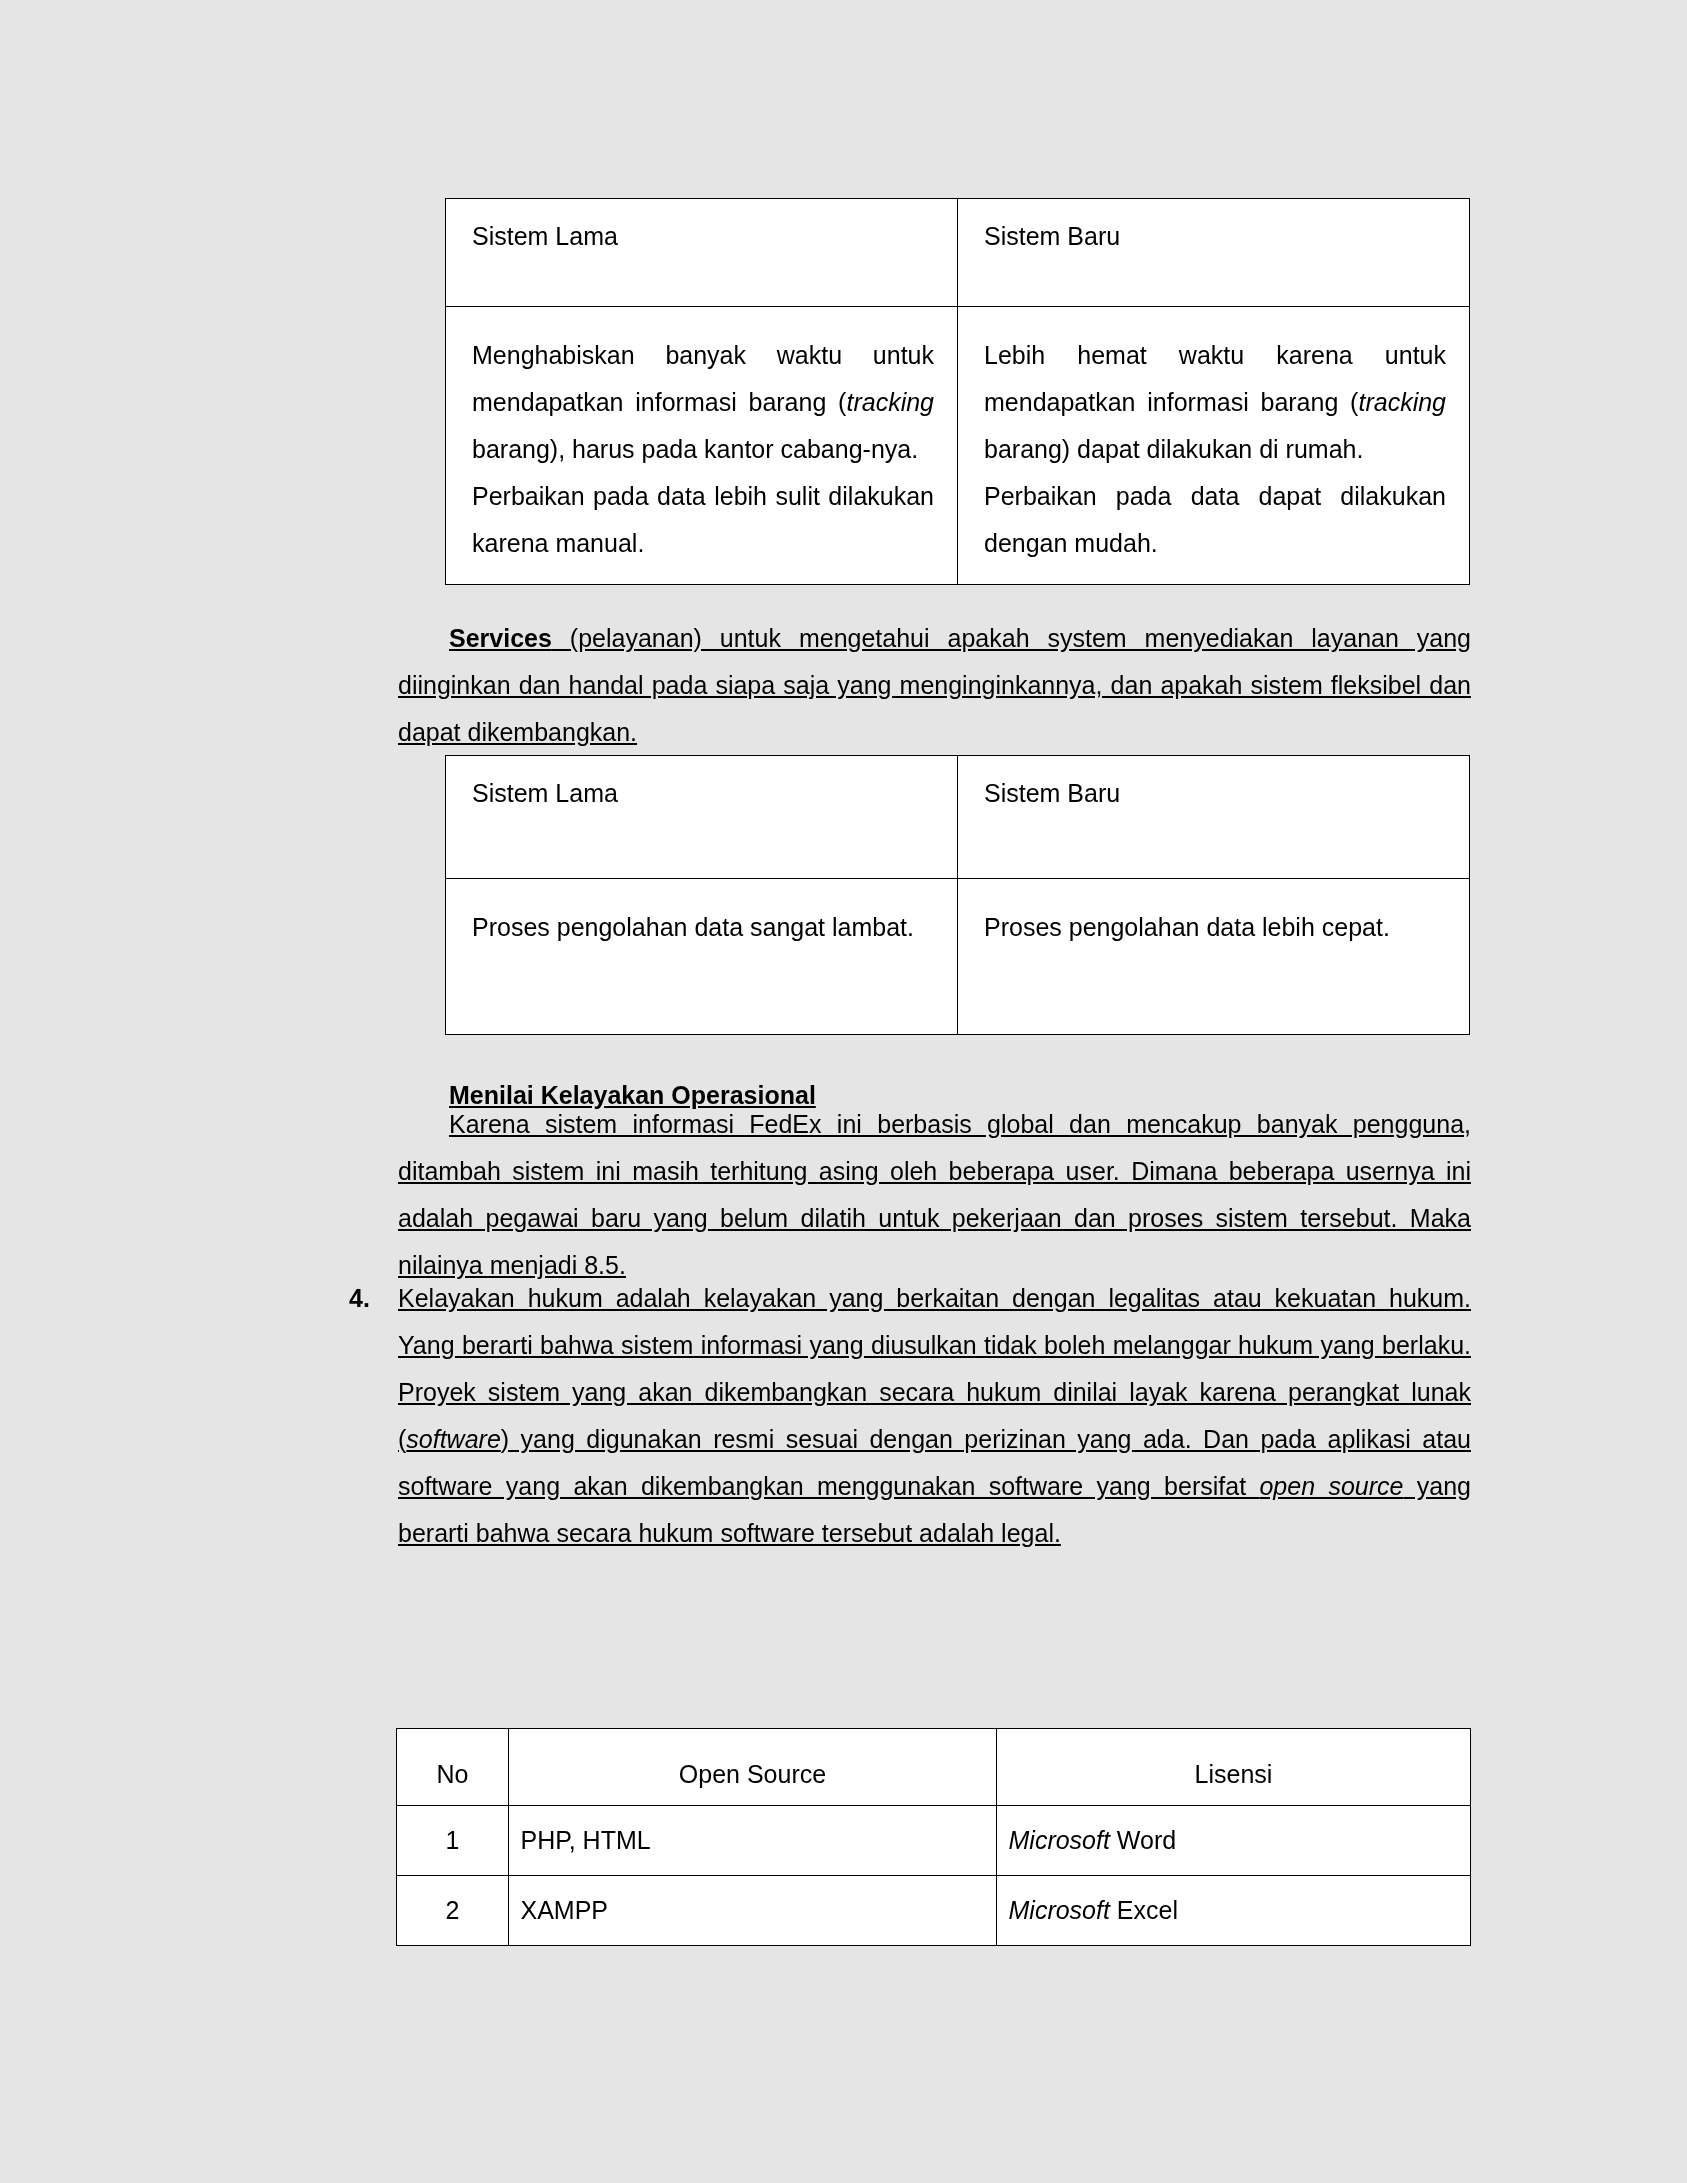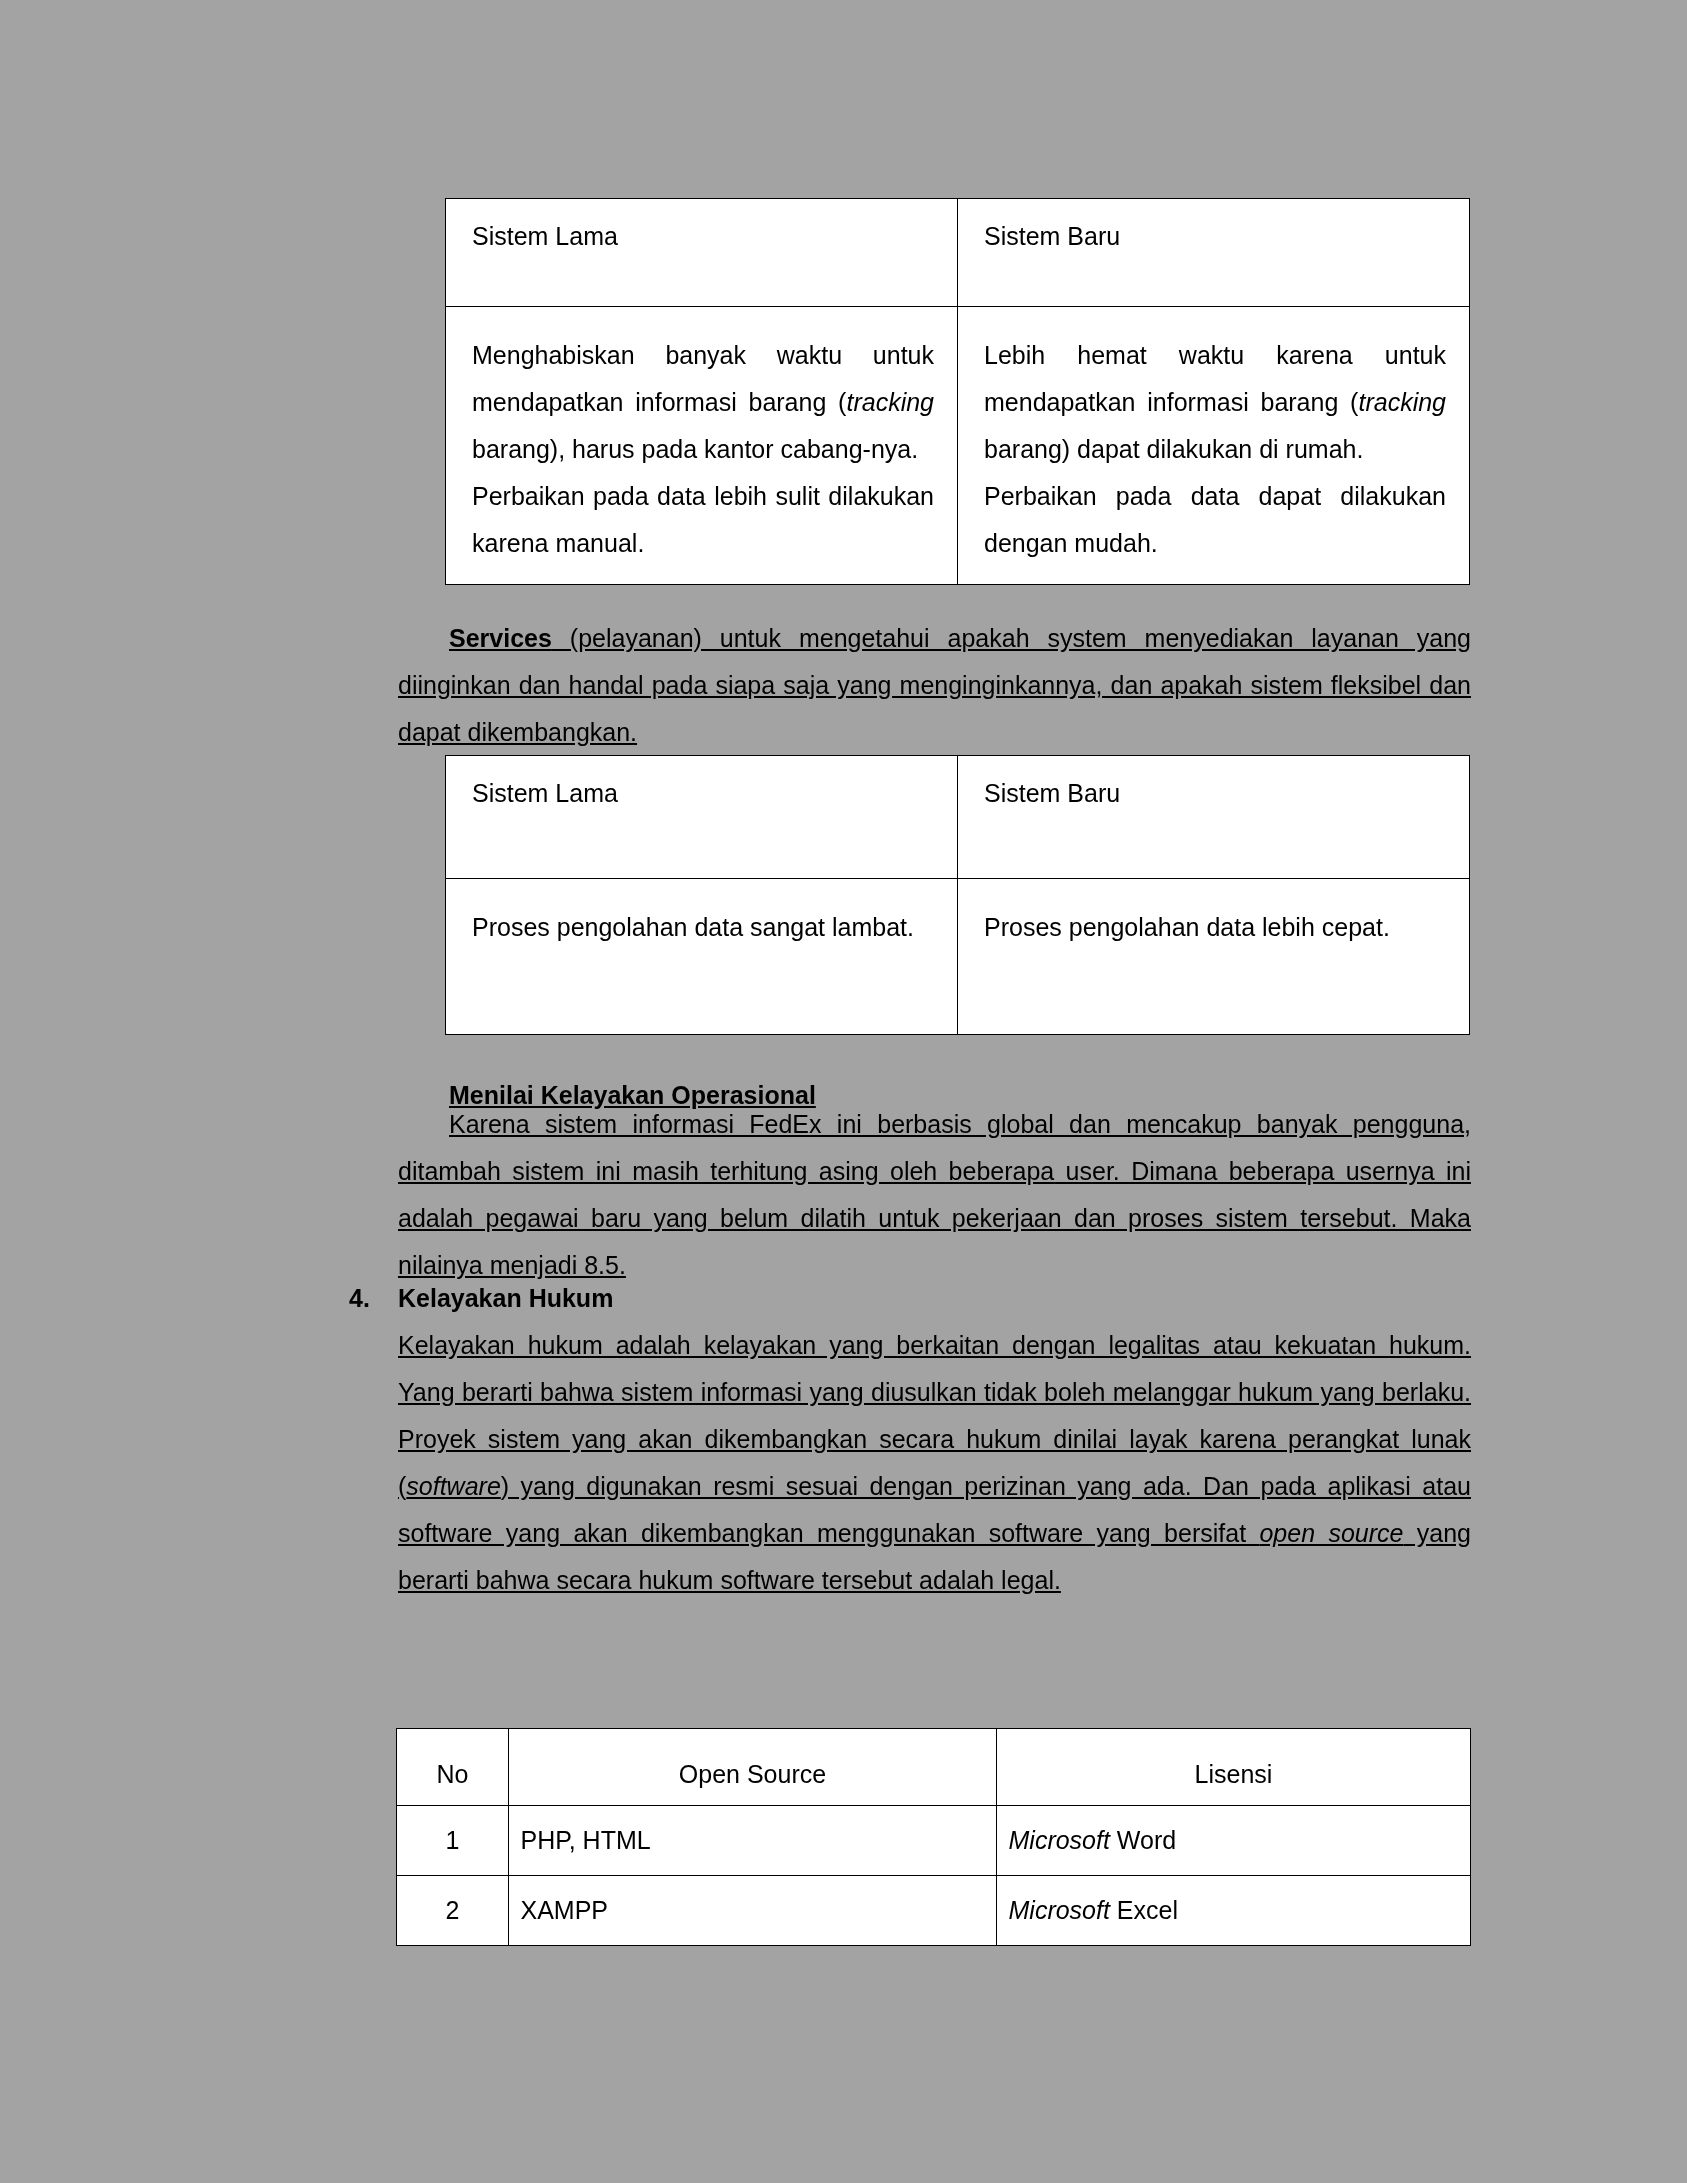--- a/index.html
+++ b/index.html
@@ -13,21 +13,21 @@
     font-family: "Liberation Sans", sans-serif;
     color: #000000;
     position: relative;
     overflow: hidden;
   }
   .page {
     position: absolute;
     left: 0; top: 0;
     width: 1687px;
     height: 2183px;
-    background: #a3a3a3;
+    background: #e5e5e5;
   }
 
   
   .body-text {
     font-size: 25px;
     line-height: 47px;
     text-align: justify;
     color: #000;
     text-decoration: underline;
   }
@@ -160,21 +160,20 @@
     </tbody>
   </table>
 
   <div class="body-text bold" style="position:absolute; left:449px; top:1075px; width:1022px; line-height:40px;">Menilai Kelayakan Operasional</div>
 
   <div class="body-text" style="position:absolute; left:398px; top:1101px; width:1073px; text-indent:51px;">Karena sistem informasi FedEx ini berbasis global dan mencakup banyak pengguna, ditambah sistem ini masih terhitung asing oleh beberapa user. Dimana beberapa usernya ini adalah pegawai baru yang belum dilatih untuk pekerjaan dan proses sistem tersebut. Maka nilainya menjadi 8.5.</div>
 
   <div class="num-item" style="left:349px; top:1275px; width:1121px;">
     <div class="num">4.</div>
     <div class="num-body">
-      <div class="num-title">Kelayakan Hukum</div>
       <div class="body-text" style="width:1073px;"><span>Kelayakan hukum adalah kelayakan yang berkaitan dengan legalitas atau kekuatan hukum. Yang berarti bahwa sistem informasi yang diusulkan tidak boleh melanggar hukum yang berlaku. Proyek sistem yang akan dikembangkan secara hukum dinilai layak karena perangkat lunak (</span><span class="ital">software</span><span>) yang digunakan resmi sesuai dengan perizinan yang ada. Dan pada aplikasi atau software yang akan dikembangkan menggunakan software yang bersifat </span><span class="ital">open source</span><span> yang berarti bahwa secara hukum software tersebut adalah legal.</span></div>
     </div>
   </div>
 
 
   <table class="doc-table sw-table" style="left:396px; top:1728px;">
     <colgroup>
         <col class="s1">
         <col class="s2">
         <col class="s3">

